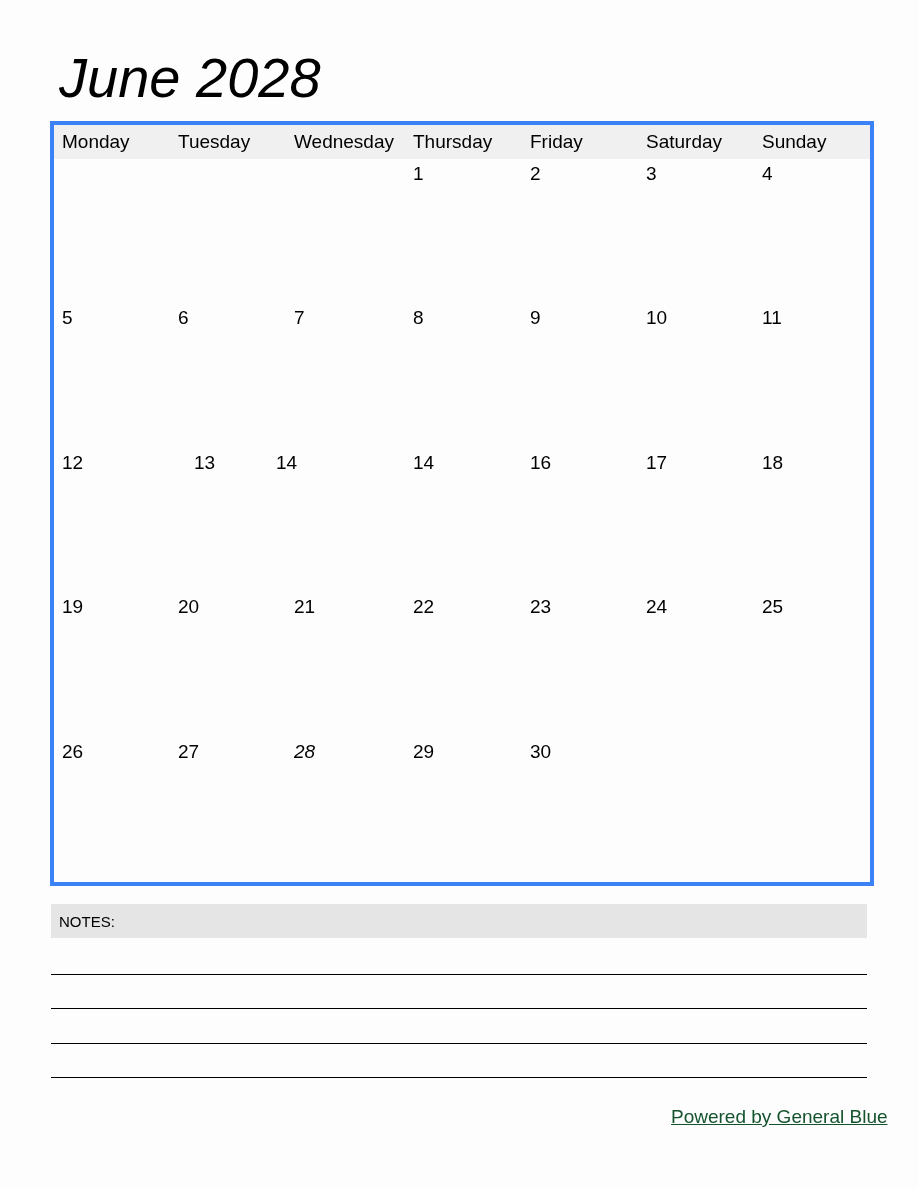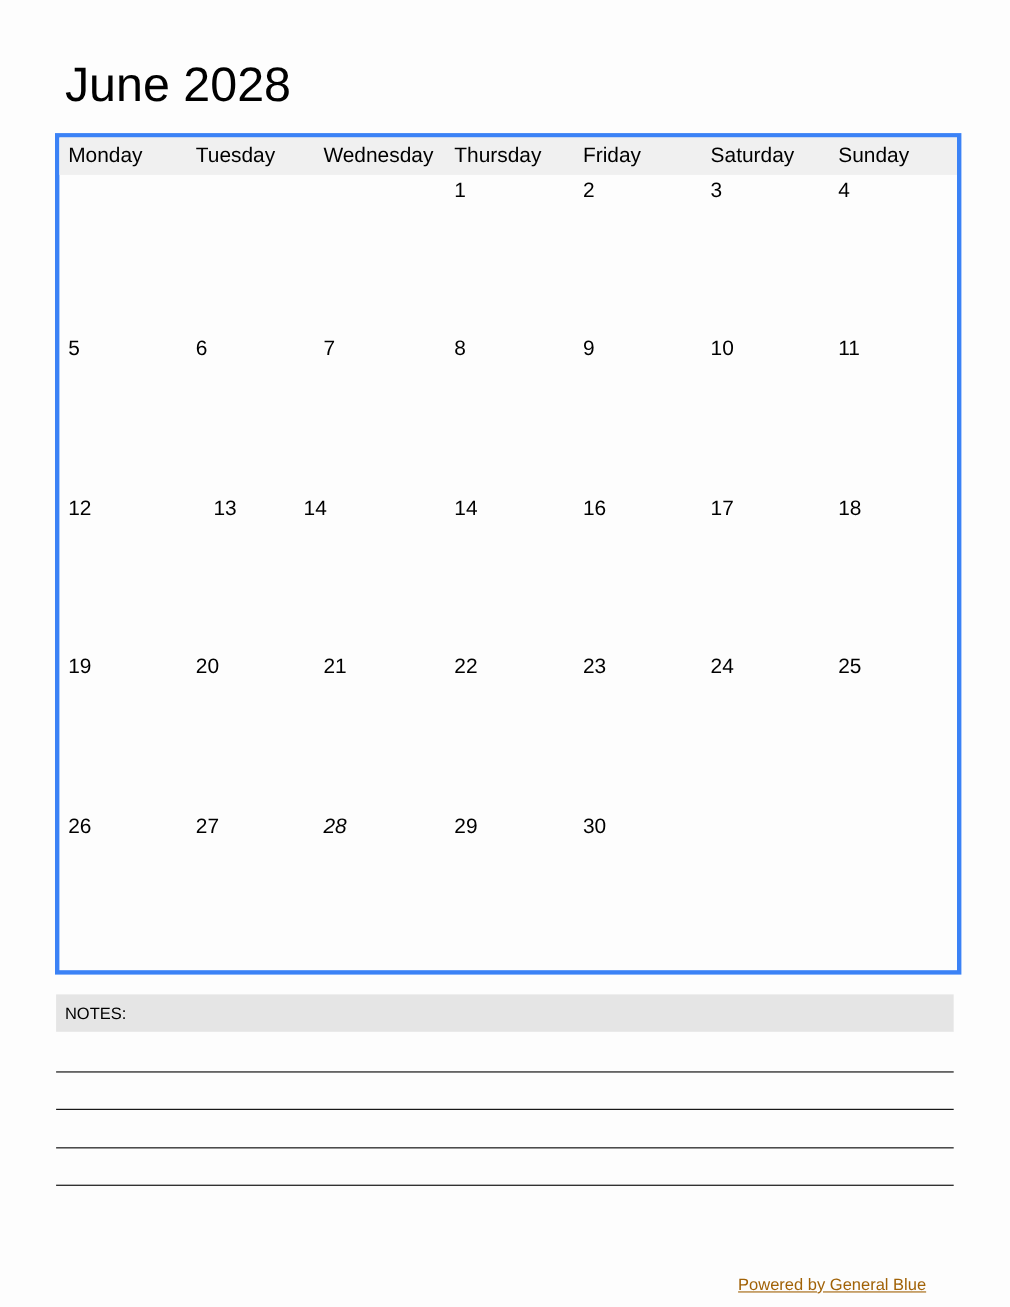--- a/index.html
+++ b/index.html
@@ -1,25 +1,25 @@
 <!DOCTYPE html>
 <html><head>
 <meta charset="utf-8">
 <style>
   html, body { margin:0; padding:0; }
   body { width:918px; height:1188px; background:#fdfdfd; position:relative; font-family:"Liberation Sans", sans-serif; color:#000; overflow:hidden; }
-  .title { position:absolute; left:59px; top:54px; font-size:44px; line-height:48px; }
+  .title { position:absolute; left:59px; top:54px; font-size:56px; line-height:48px;font-style:italic; }
   .cal { position:absolute; left:50px; top:121px; width:816px; height:757px; border:4px solid #3b82f6; background:#fdfdfd; }
   .hdr { position:absolute; left:0; top:0; width:816px; height:34px; background:#f0f0f0; }
   .day { position:absolute; top:6px; font-size:19px; line-height:22px; }
   .num { position:absolute; font-size:19px; line-height:22px; }
   .notes { position:absolute; left:51px; top:904px; width:816px; height:34px; background:#e5e5e5; }
   .notes-label { position:absolute; left:8px; top:10px; font-size:15px; line-height:16px; }
   .line { position:absolute; left:51px; width:816px; height:1px; background:#000; }
-  .footer { position:absolute; left:671px; top:1160px; font-size:15px; line-height:18px; color:#a16207; text-decoration:underline; }
+  .footer { position:absolute; left:671px; top:1108px; font-size:19px; line-height:18px; color:#14532d; text-decoration:underline; }
 </style>
 </head>
 <body>
 
 <div class="title">June 2028</div>
 
 <div class="cal">
   <div class="hdr">
     <div class="day" style="left:8px">Monday</div>
     <div class="day" style="left:124px">Tuesday</div>

